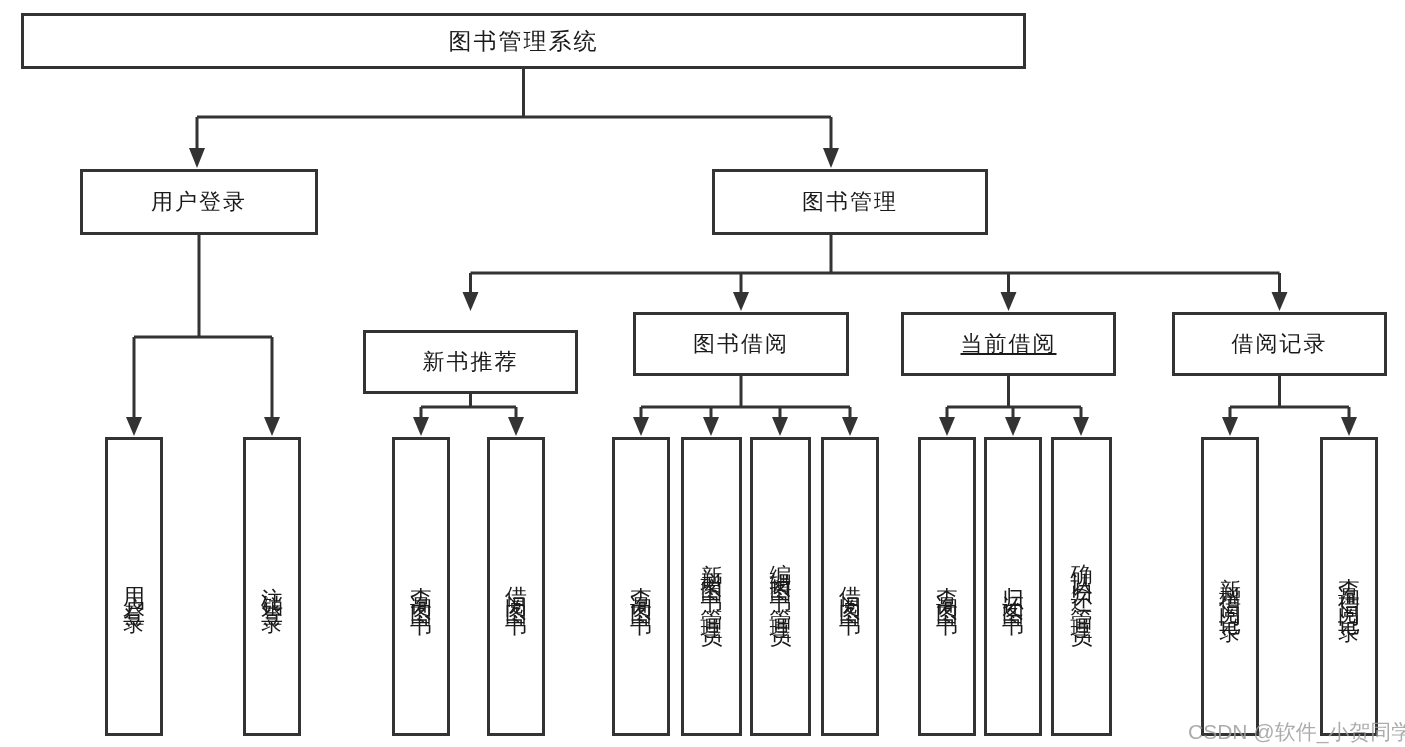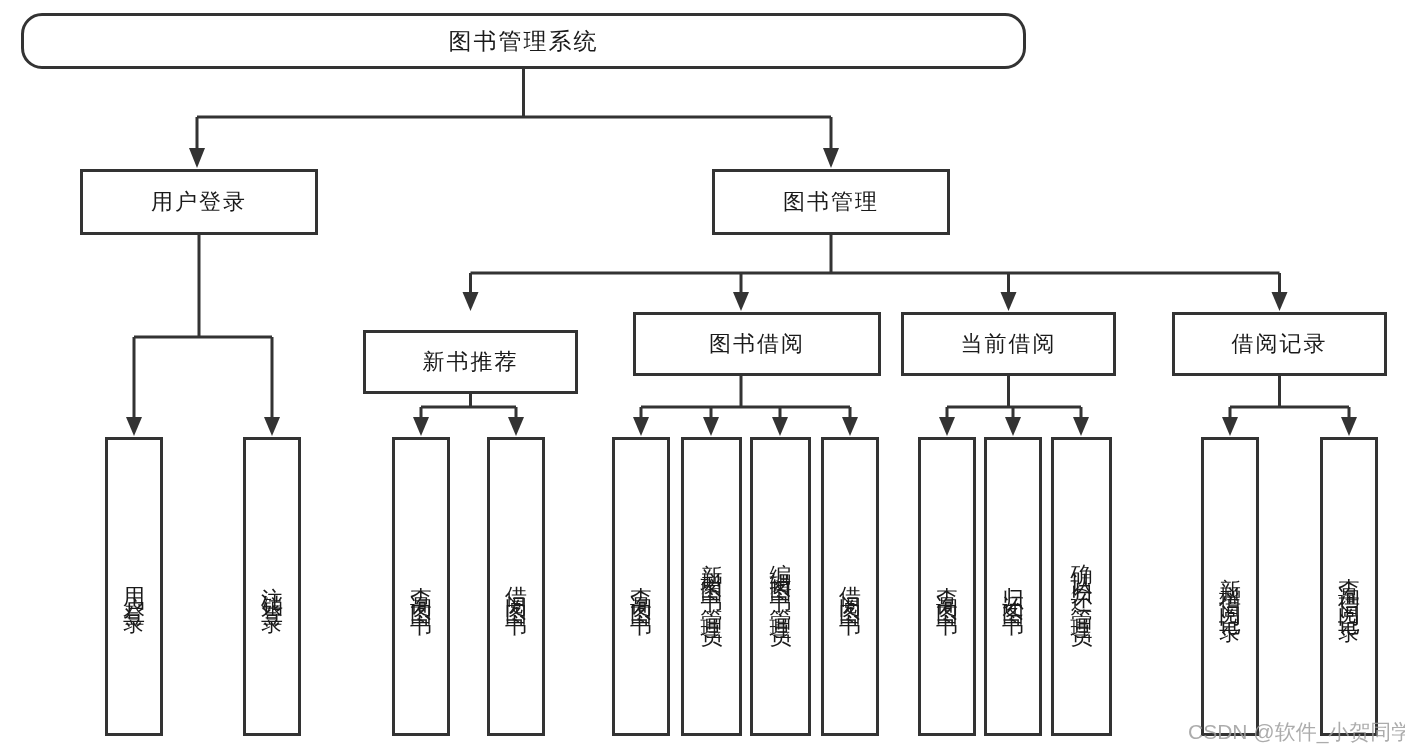--- a/index.html
+++ b/index.html
@@ -89,38 +89,38 @@
     <path class="edge" d="M1008.5 376 V407 M947 407 H1081 M947 407 V418 M1013 407 V418 M1081 407 V418"></path>
     <polygon class="head" points="939,417 955,417 947,436"></polygon>
     <polygon class="head" points="1005,417 1021,417 1013,436"></polygon>
     <polygon class="head" points="1073,417 1089,417 1081,436"></polygon>
 
     <path class="edge" d="M1279.5 376 V407 M1230 407 H1349 M1230 407 V418 M1349 407 V418"></path>
     <polygon class="head" points="1222,417 1238,417 1230,436"></polygon>
     <polygon class="head" points="1341,417 1357,417 1349,436"></polygon>
   </svg>
 
-  <div class="box root" style="left:21px; top:13px; width:1005px; height:56px;border-radius:21px;">
+  <div class="box root" style="left:21px; top:13px; width:1005px; height:56px;">
     <span class="h-label">图书管理系统</span>
   </div>
 
   <div class="box" style="left:80px; top:169px; width:238px; height:66px;">
     <span class="h-label">用户登录</span>
   </div>
-  <div class="box" style="left:712px; top:169px; width:238px; height:66px;">
+  <div class="box" style="left:712px; top:169px; width:276px; height:66px;">
     <span class="h-label">图书管理</span>
   </div>
 
   <div class="box" style="left:363px; top:330px; width:215px; height:64px;">
     <span class="h-label">新书推荐</span>
   </div>
-  <div class="box" style="left:633px; top:312px; width:248px; height:64px;">
+  <div class="box" style="left:633px; top:312px; width:216px; height:64px;">
     <span class="h-label">图书借阅</span>
   </div>
-  <div class="box" style="left:901px; top:312px; width:215px; height:64px;">
+  <div class="box" style="left:901px; top:312px; width:215px; height:64px;text-decoration:underline;">
     <span class="h-label">当前借阅</span>
   </div>
   <div class="box" style="left:1172px; top:312px; width:215px; height:64px;">
     <span class="h-label">借阅记录</span>
   </div>
 
   <div class="box" style="left:105px; top:437px; width:58px; height:299px;">
     <span class="v-label">用户登录</span>
   </div>
   <div class="box" style="left:243px; top:437px; width:58px; height:299px;">

